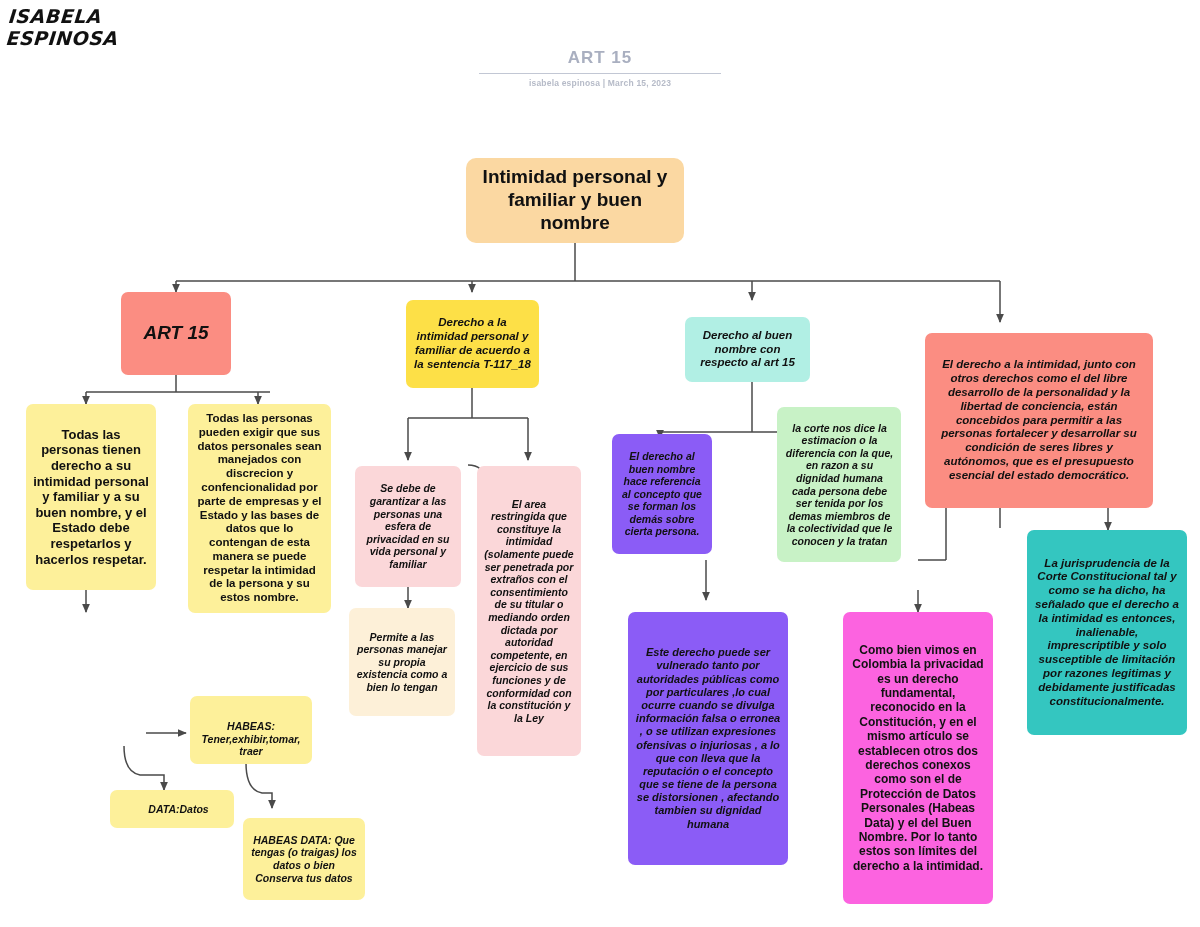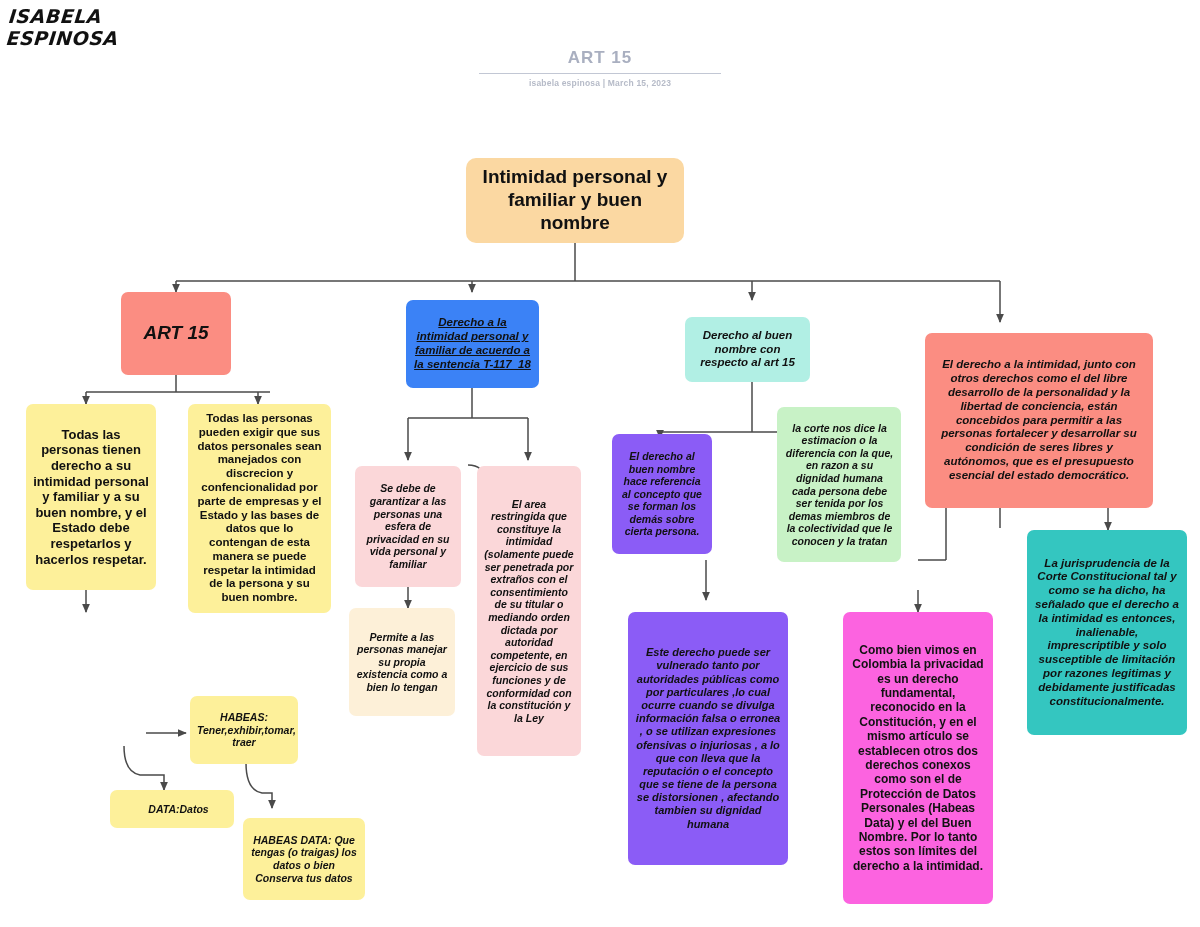--- a/index.html
+++ b/index.html
@@ -50,21 +50,21 @@
 
   
   .t-bold{font-weight:800;font-style:normal;}
   .t-bolditalic{font-weight:800;font-style:italic;}
 
   .root{
     background:#fbd8a2;border-radius:10px;
     font-size:19px;font-weight:800;
   }
   .c-salmon{background:#fb8d82;}
-  .c-magenta{background:#3b82f6;text-decoration:underline;}
+  .c-magenta{background:#fde047;}
   .c-magenta2{background:#fc63e0;}
   .c-teal{background:#b1efe4;}
   .c-teal-dark{background:#34c6c0;}
   .c-yellow{background:#fdf09a;}
   .c-pinklight{background:#fbd7d9;}
   .c-cream{background:#fdf0d8;}
   .c-green{background:#8b5cf6;}
   .c-greenlight{background:#c8f2c6;}
 </style>
 </head>
@@ -153,25 +153,25 @@
 
   <div class="node c-salmon t-bolditalic" style="left:925px;top:333px;width:228px;height:175px;font-size:11.5px;">
     <span>El derecho a la intimidad, junto con otros derechos como el del libre desarrollo de la personalidad y la libertad de conciencia, están concebidos para permitir a las personas fortalecer y desarrollar su condición de seres libres y autónomos, que es el presupuesto esencial del estado democrático.</span>
   </div>
 
   <div class="node c-yellow t-bold" style="left:26px;top:404px;width:130px;height:186px;font-size:13px;">
     <span>Todas las personas tienen derecho a su intimidad personal y familiar y a su buen nombre, y el Estado debe respetarlos y hacerlos respetar.</span>
   </div>
 
   <div class="node c-yellow t-bold" style="left:188px;top:404px;width:143px;height:209px;font-size:11.5px;">
-    <span>Todas las personas pueden exigir que sus datos personales sean manejados con discrecion y confencionalidad por parte de empresas y el Estado  y las bases de datos que lo contengan de esta manera se puede  respetar la intimidad de la persona y su buen nombre.</span>
-  </div>
-
-
-  <div class="node c-yellow t-bolditalic" style="left:190px;top:696px;width:108px;height:68px;font-size:10.5px;">
+    <span>Todas las personas pueden exigir que sus datos personales sean manejados con discrecion y confencionalidad por parte de empresas y el Estado  y las bases de datos que lo contengan de esta manera se puede  respetar la intimidad de la persona y su estos nombre.</span>
+  </div>
+
+
+  <div class="node c-yellow t-bolditalic" style="left:190px;top:696px;width:122px;height:68px;font-size:10.5px;align-items:flex-end;">
     <span>HABEAS: Tener,exhibir,tomar, traer</span>
   </div>
 
   <div class="node c-yellow t-bolditalic" style="left:110px;top:790px;width:124px;height:38px;font-size:10.5px;padding-left:20px;">
     <span>DATA:Datos</span>
   </div>
 
   <div class="node c-yellow t-bolditalic" style="left:243px;top:818px;width:122px;height:82px;font-size:10.5px;">
     <span>HABEAS DATA: Que tengas (o traigas) los datos  o bien Conserva tus datos</span>
   </div>

